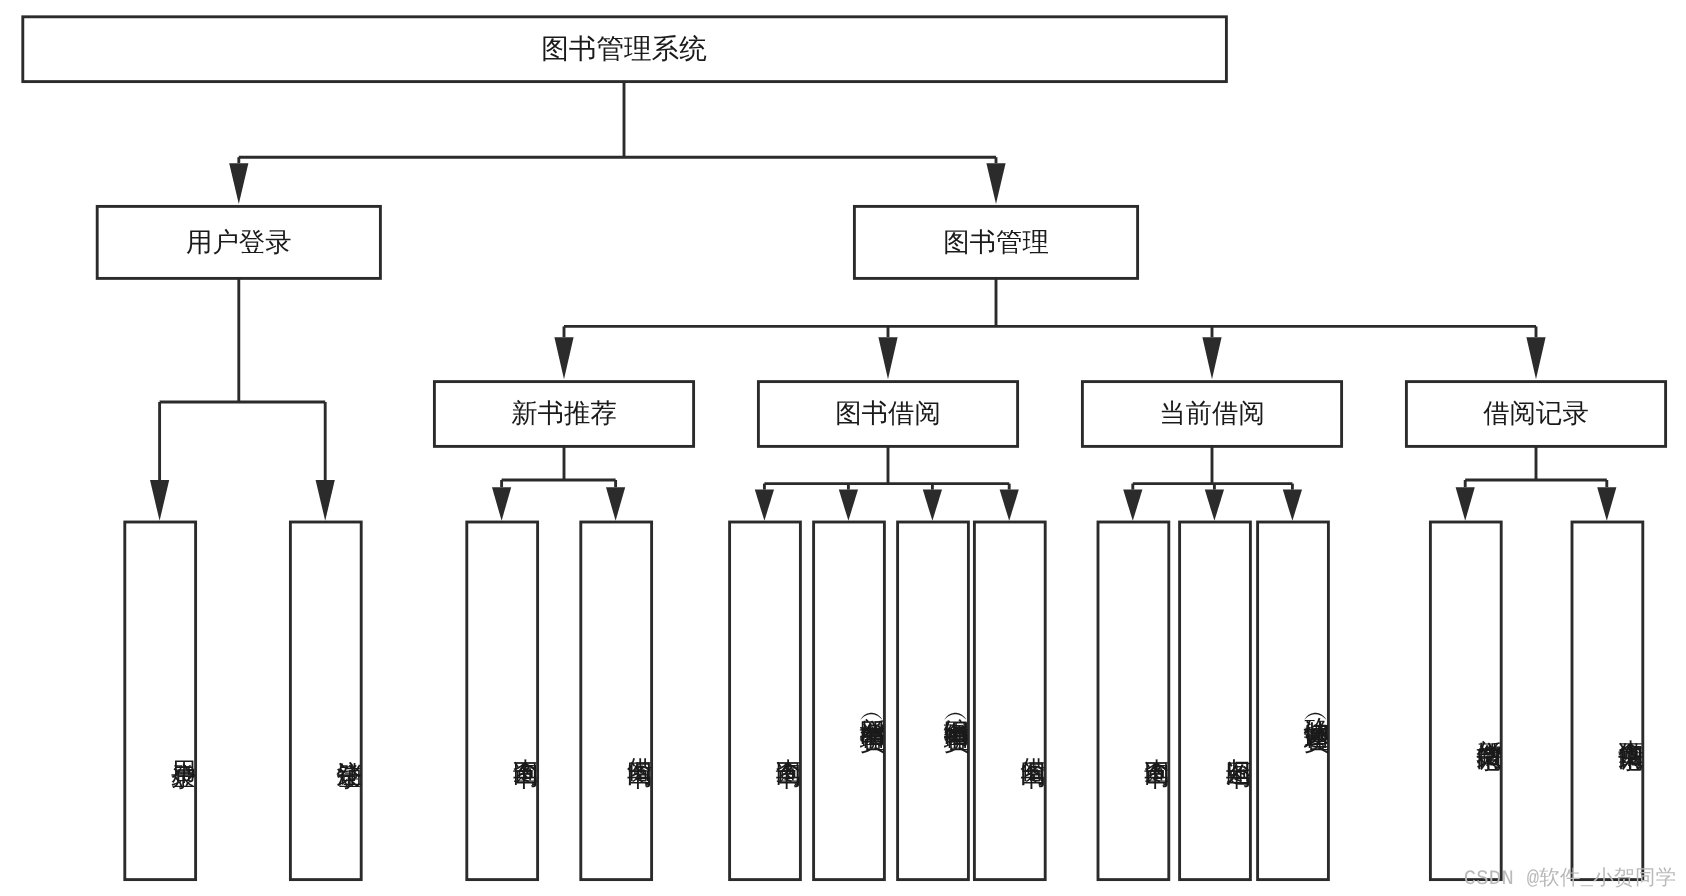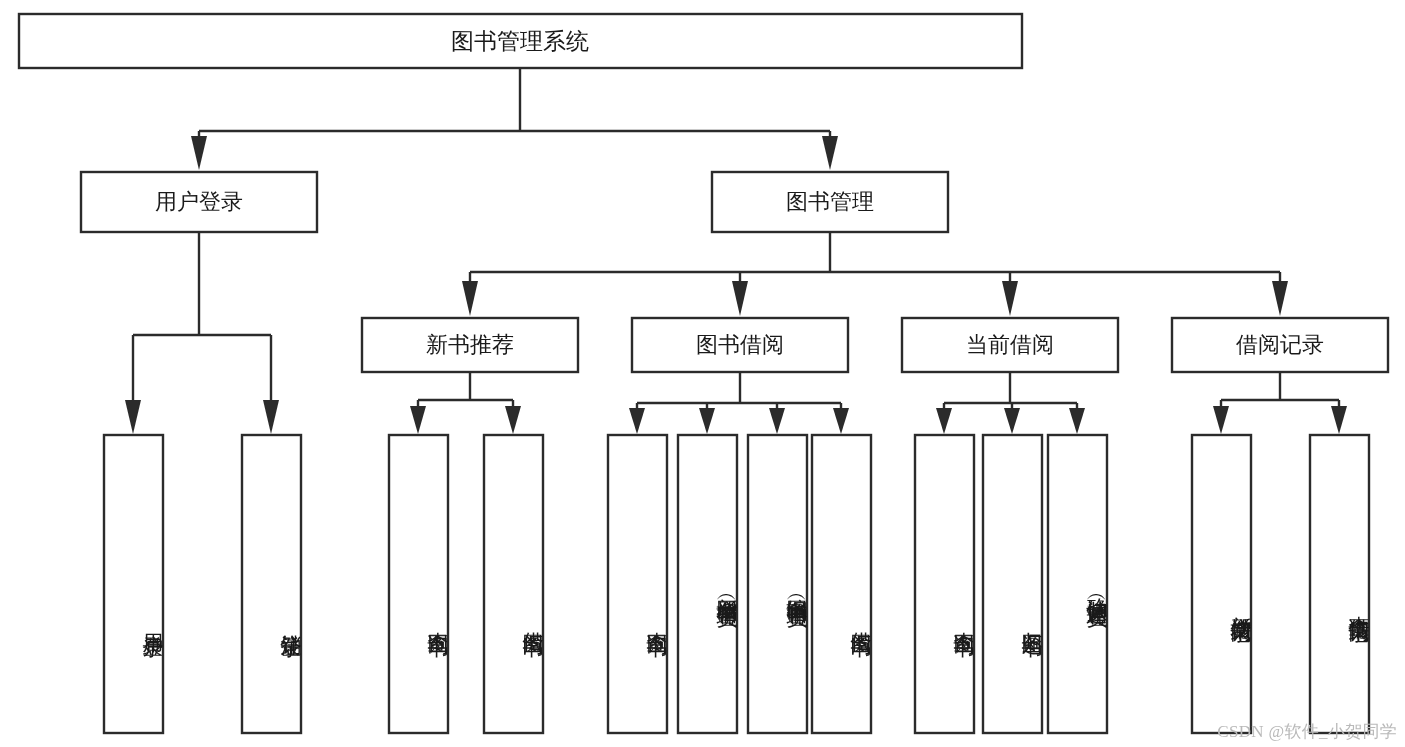--- a/index.html
+++ b/index.html
@@ -70,21 +70,21 @@
     white-space: nowrap;
     display: flex;
     align-items: flex-start;
     justify-content: center;
     pointer-events: none;
   }
   .watermark {
     position: absolute;
     right: 8px;
     bottom: 4px;
-    font-family: Liberation Serif, serif;
+    font-family: Liberation Mono, monospace;
     font-size: 17px;
     color: #b9b9b9;
     white-space: nowrap;
     letter-spacing: 0.3px;
   }
 </style>
 </head>
 <body>
 
 <div id="diagram-root">

